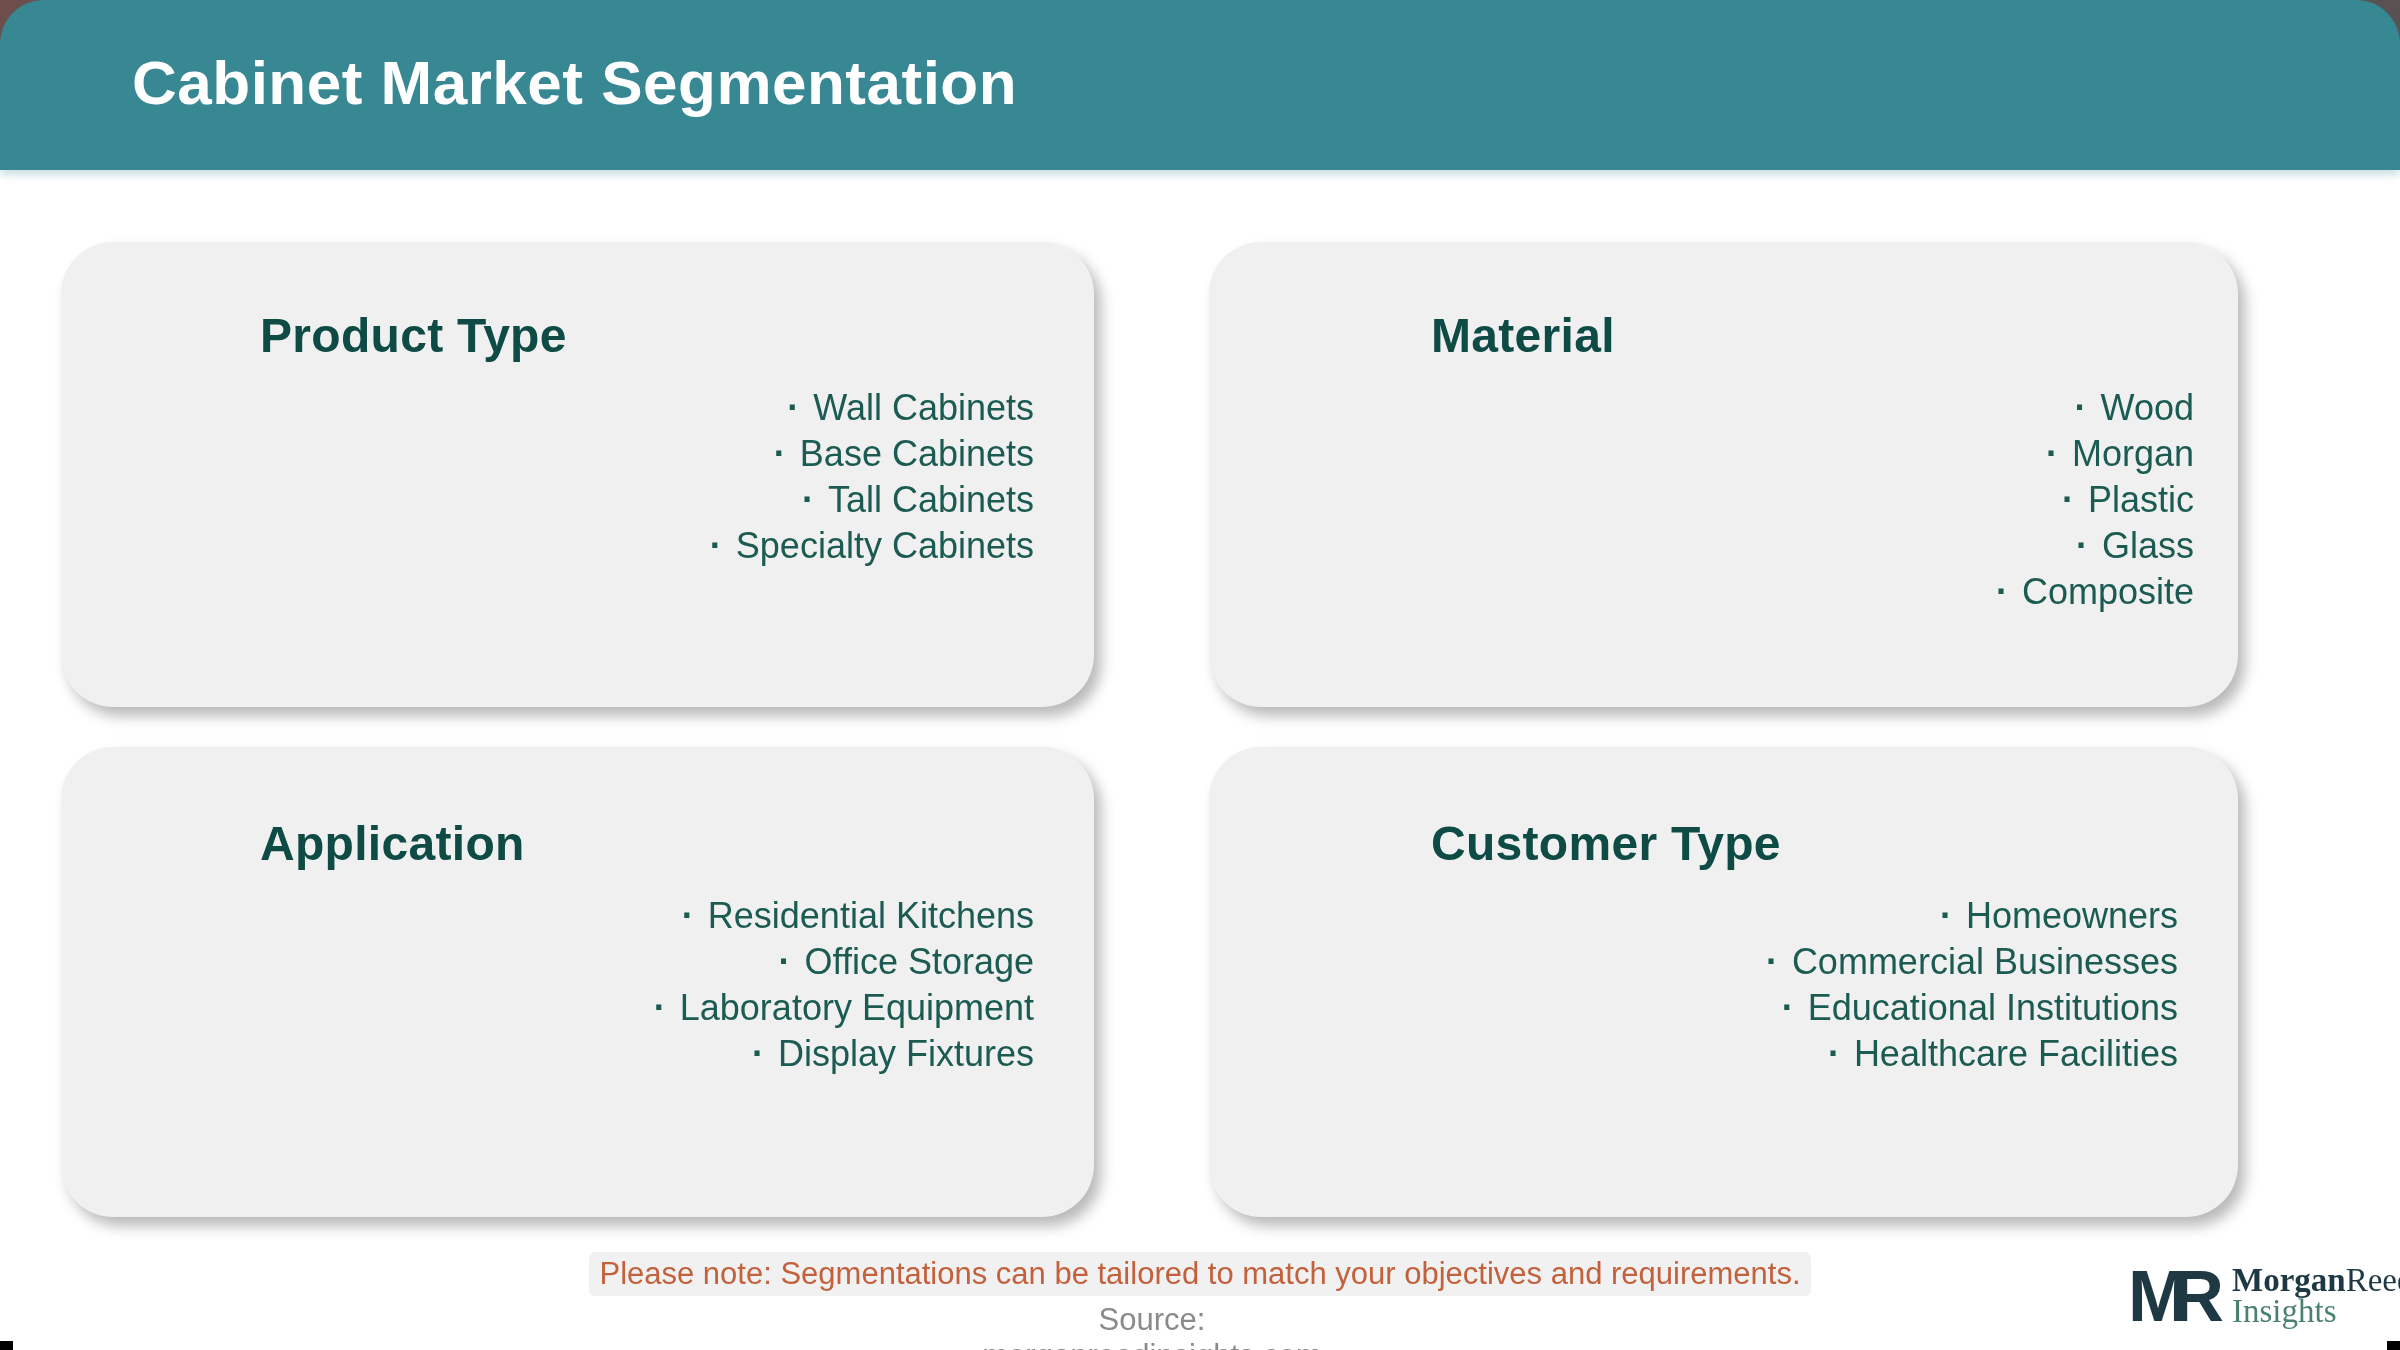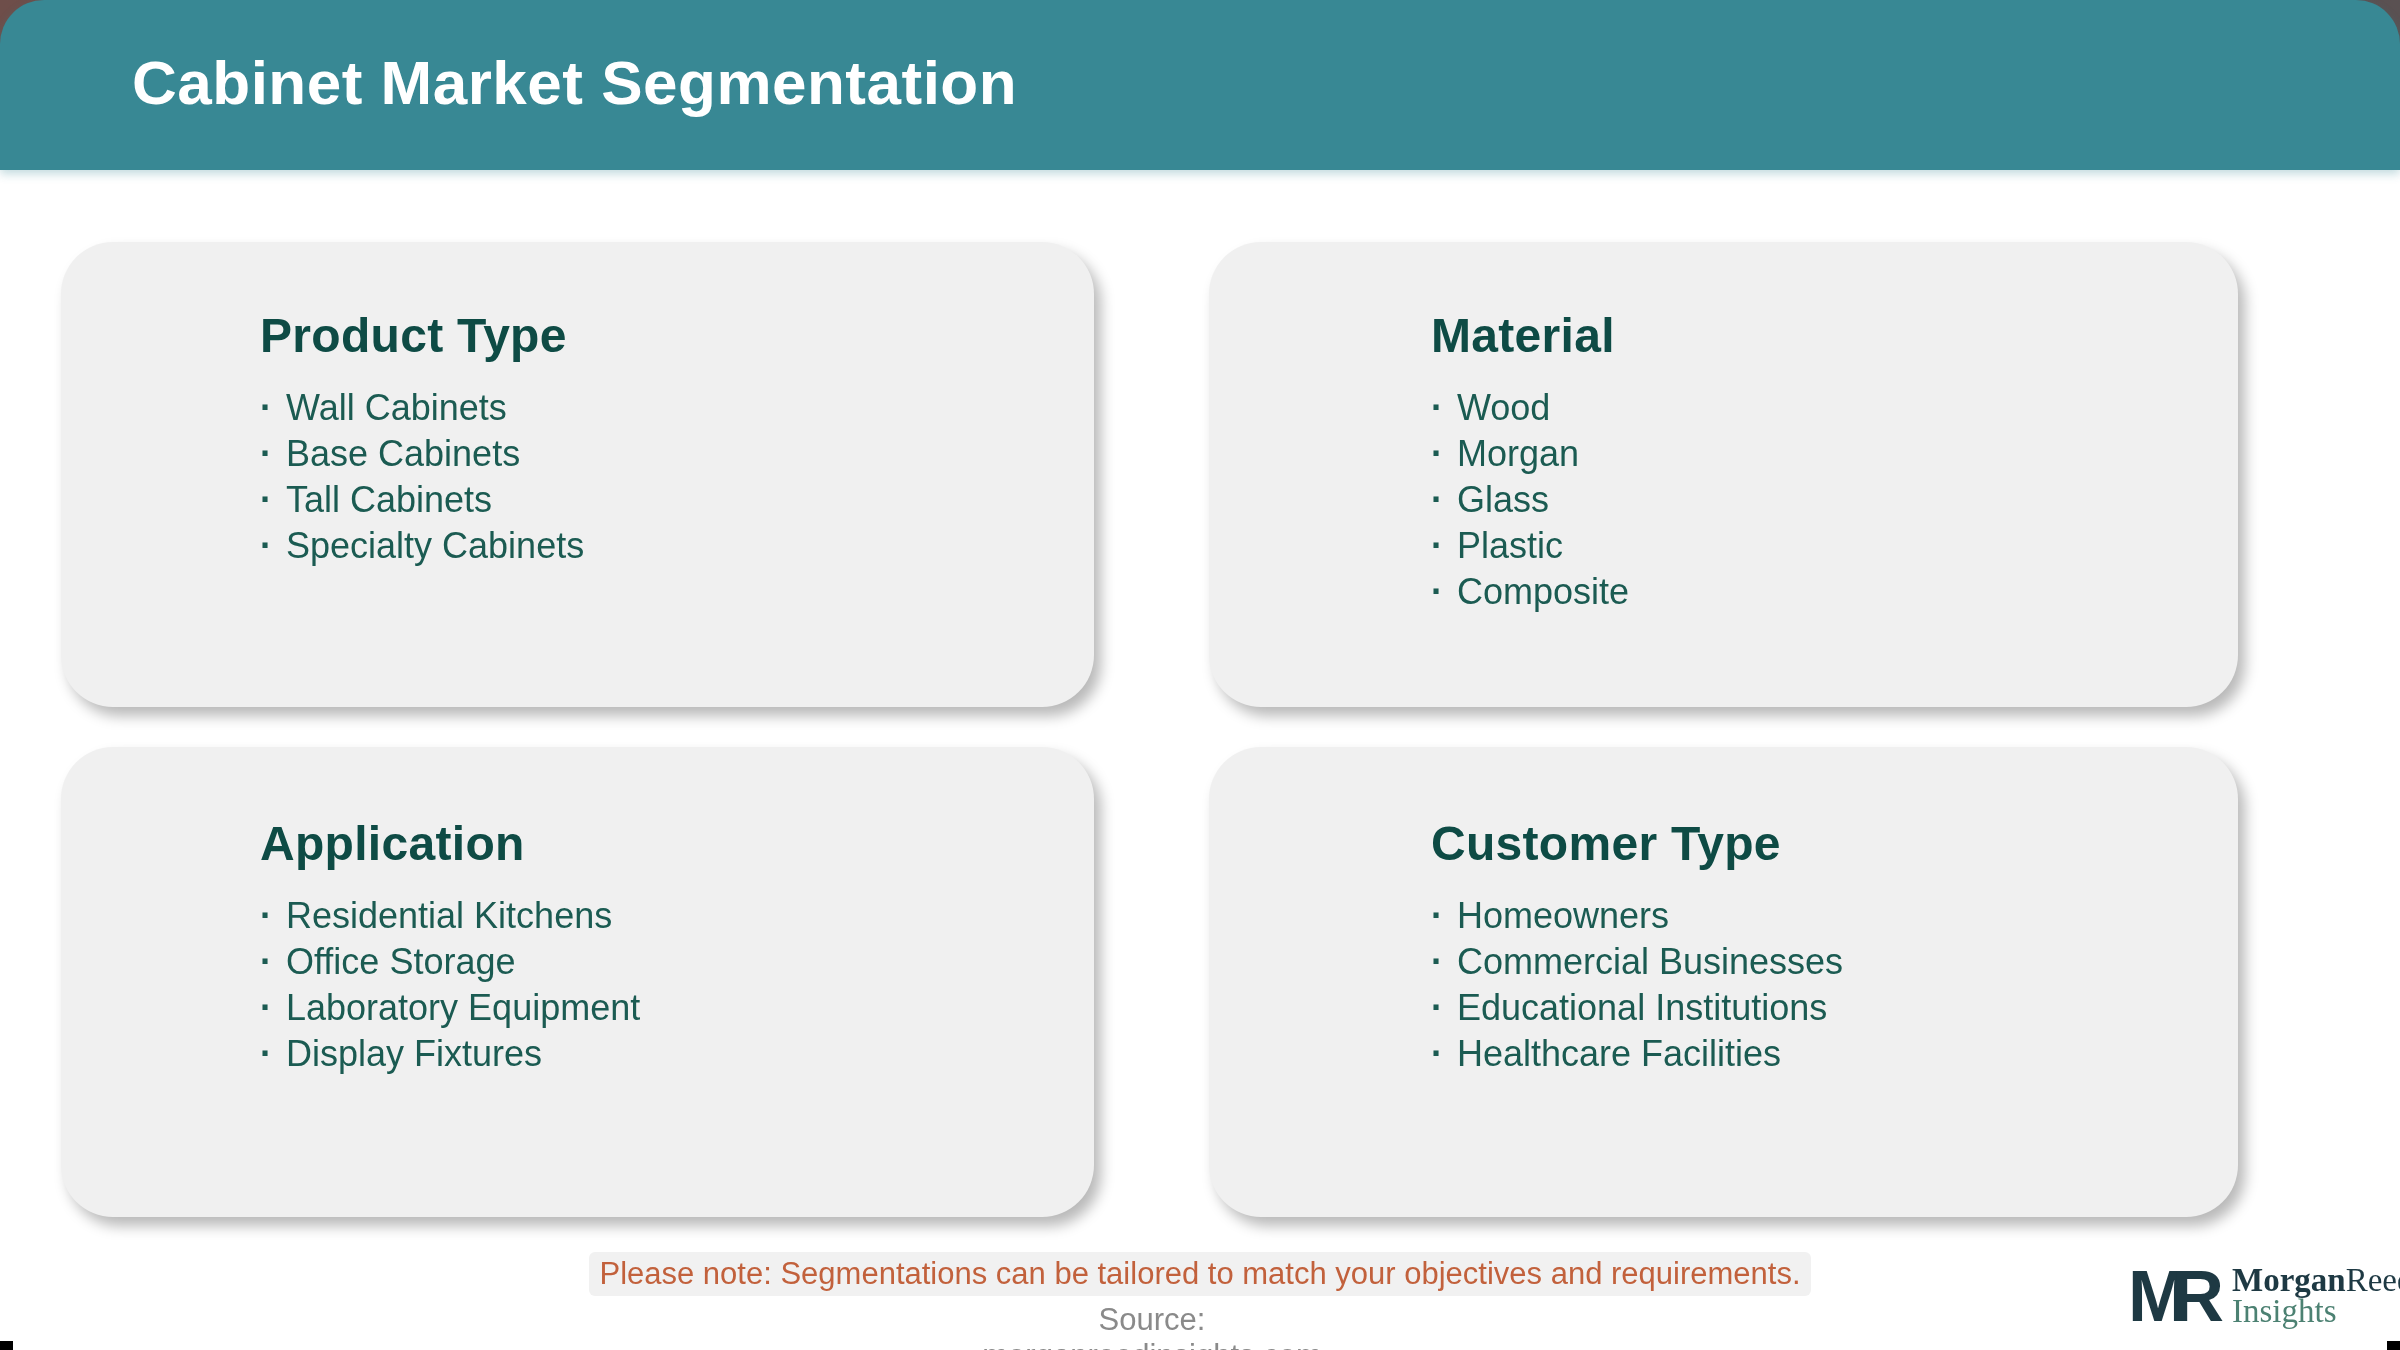--- a/index.html
+++ b/index.html
@@ -39,21 +39,21 @@
   .card.c3 { left:61px;   top:747px; width:1033px; height:470px; padding:69px 60px 8px 199px; }
   .card.c4 { left:1209px; top:747px; width:1029px; height:470px; padding:69px 60px 0 222px; }
 
   .card h2 {
     margin:0 0 22px 0;
     font-size:48px; font-weight:700; color:#0e4b45; letter-spacing:0.3px;
   }
   .card ul { list-style:none; margin:0; padding:0; }
   .card li {
     display:flex; align-items:baseline;
-    font-size:36px; font-weight:400; color:#1b5b52; line-height:46px;
+    font-size:36px; font-weight:400; color:#1b5b52; line-height:46px;justify-content:flex-end;
   }
   .bullet-dot { flex:0 0 auto; }
   .bullet-dot::before { content:"\00B7"; font-weight:700; padding-right:14px; }
 
   
   .note-bar {
     position:absolute; left:589px; top:1252px; width:1222px; height:44px;
     background:#f1f1f1; border-radius:6px;
     display:flex; align-items:center; justify-content:center;
     font-size:31px; color:#c2613c;
@@ -126,25 +126,25 @@
       <li>
           <span class="bullet-dot"></span>
           <span>Wood</span>
         </li>
       <li>
           <span class="bullet-dot"></span>
           <span>Morgan</span>
         </li>
       <li>
           <span class="bullet-dot"></span>
+          <span>Plastic</span>
+        </li>
+      <li>
+          <span class="bullet-dot"></span>
           <span>Glass</span>
-        </li>
-      <li>
-          <span class="bullet-dot"></span>
-          <span>Plastic</span>
         </li>
       <li>
           <span class="bullet-dot"></span>
           <span>Composite</span>
         </li>
     </ul>
   </div>
 
   <div class="card c3">
     <h2>Application</h2>

